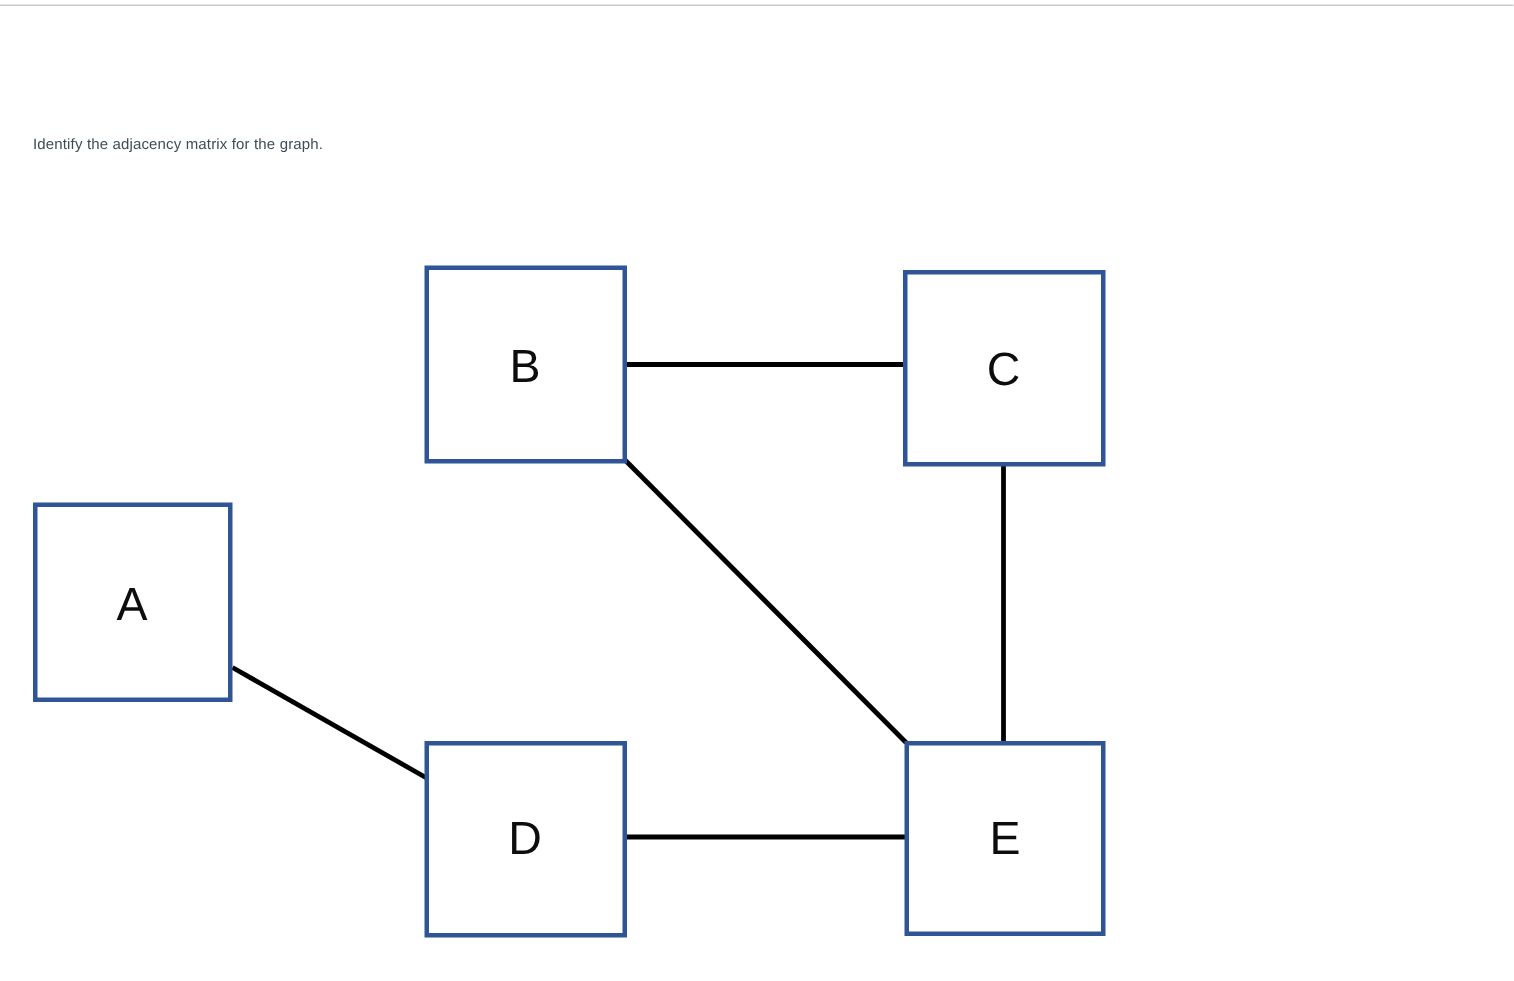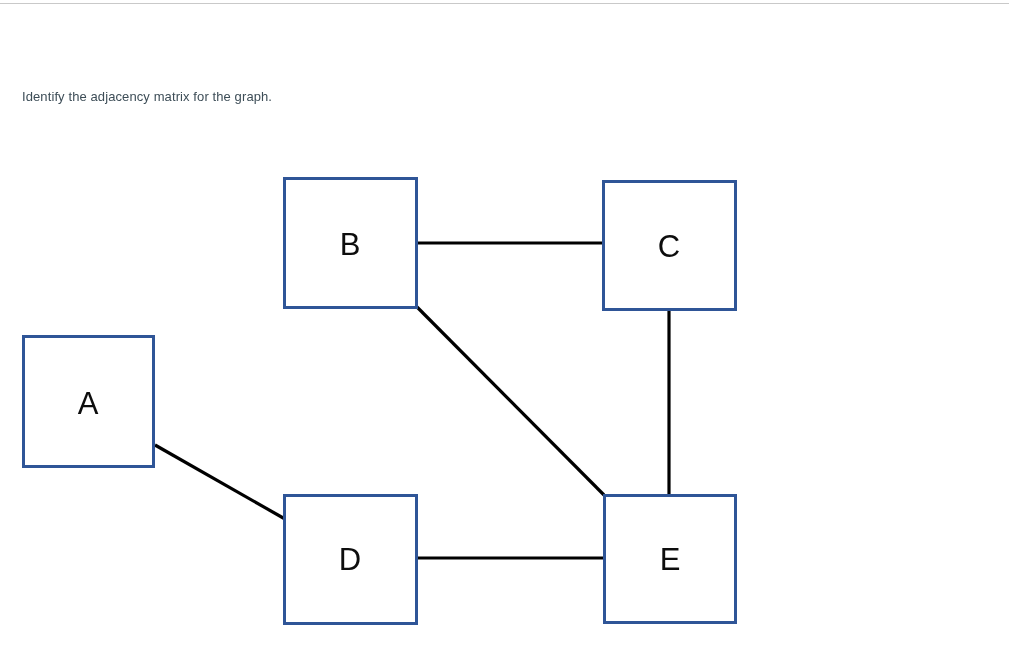--- a/index.html
+++ b/index.html
@@ -19,21 +19,21 @@
     left: 0;
     top: 3px;
     width: 1009px;
     height: 1px;
     background: #c9c9c9;
   }
   #question-text {
     position: absolute;
     left: 22px;
     top: 87px;
-    font-size: 13px;
+    font-size: 10px;
     line-height: 20px;
     color: #3d4d57;
     white-space: nowrap;
     letter-spacing: 0.1px;
   }
   #graph-figure {
     position: absolute;
     left: 0;
     top: 0;
     width: 1009px;

